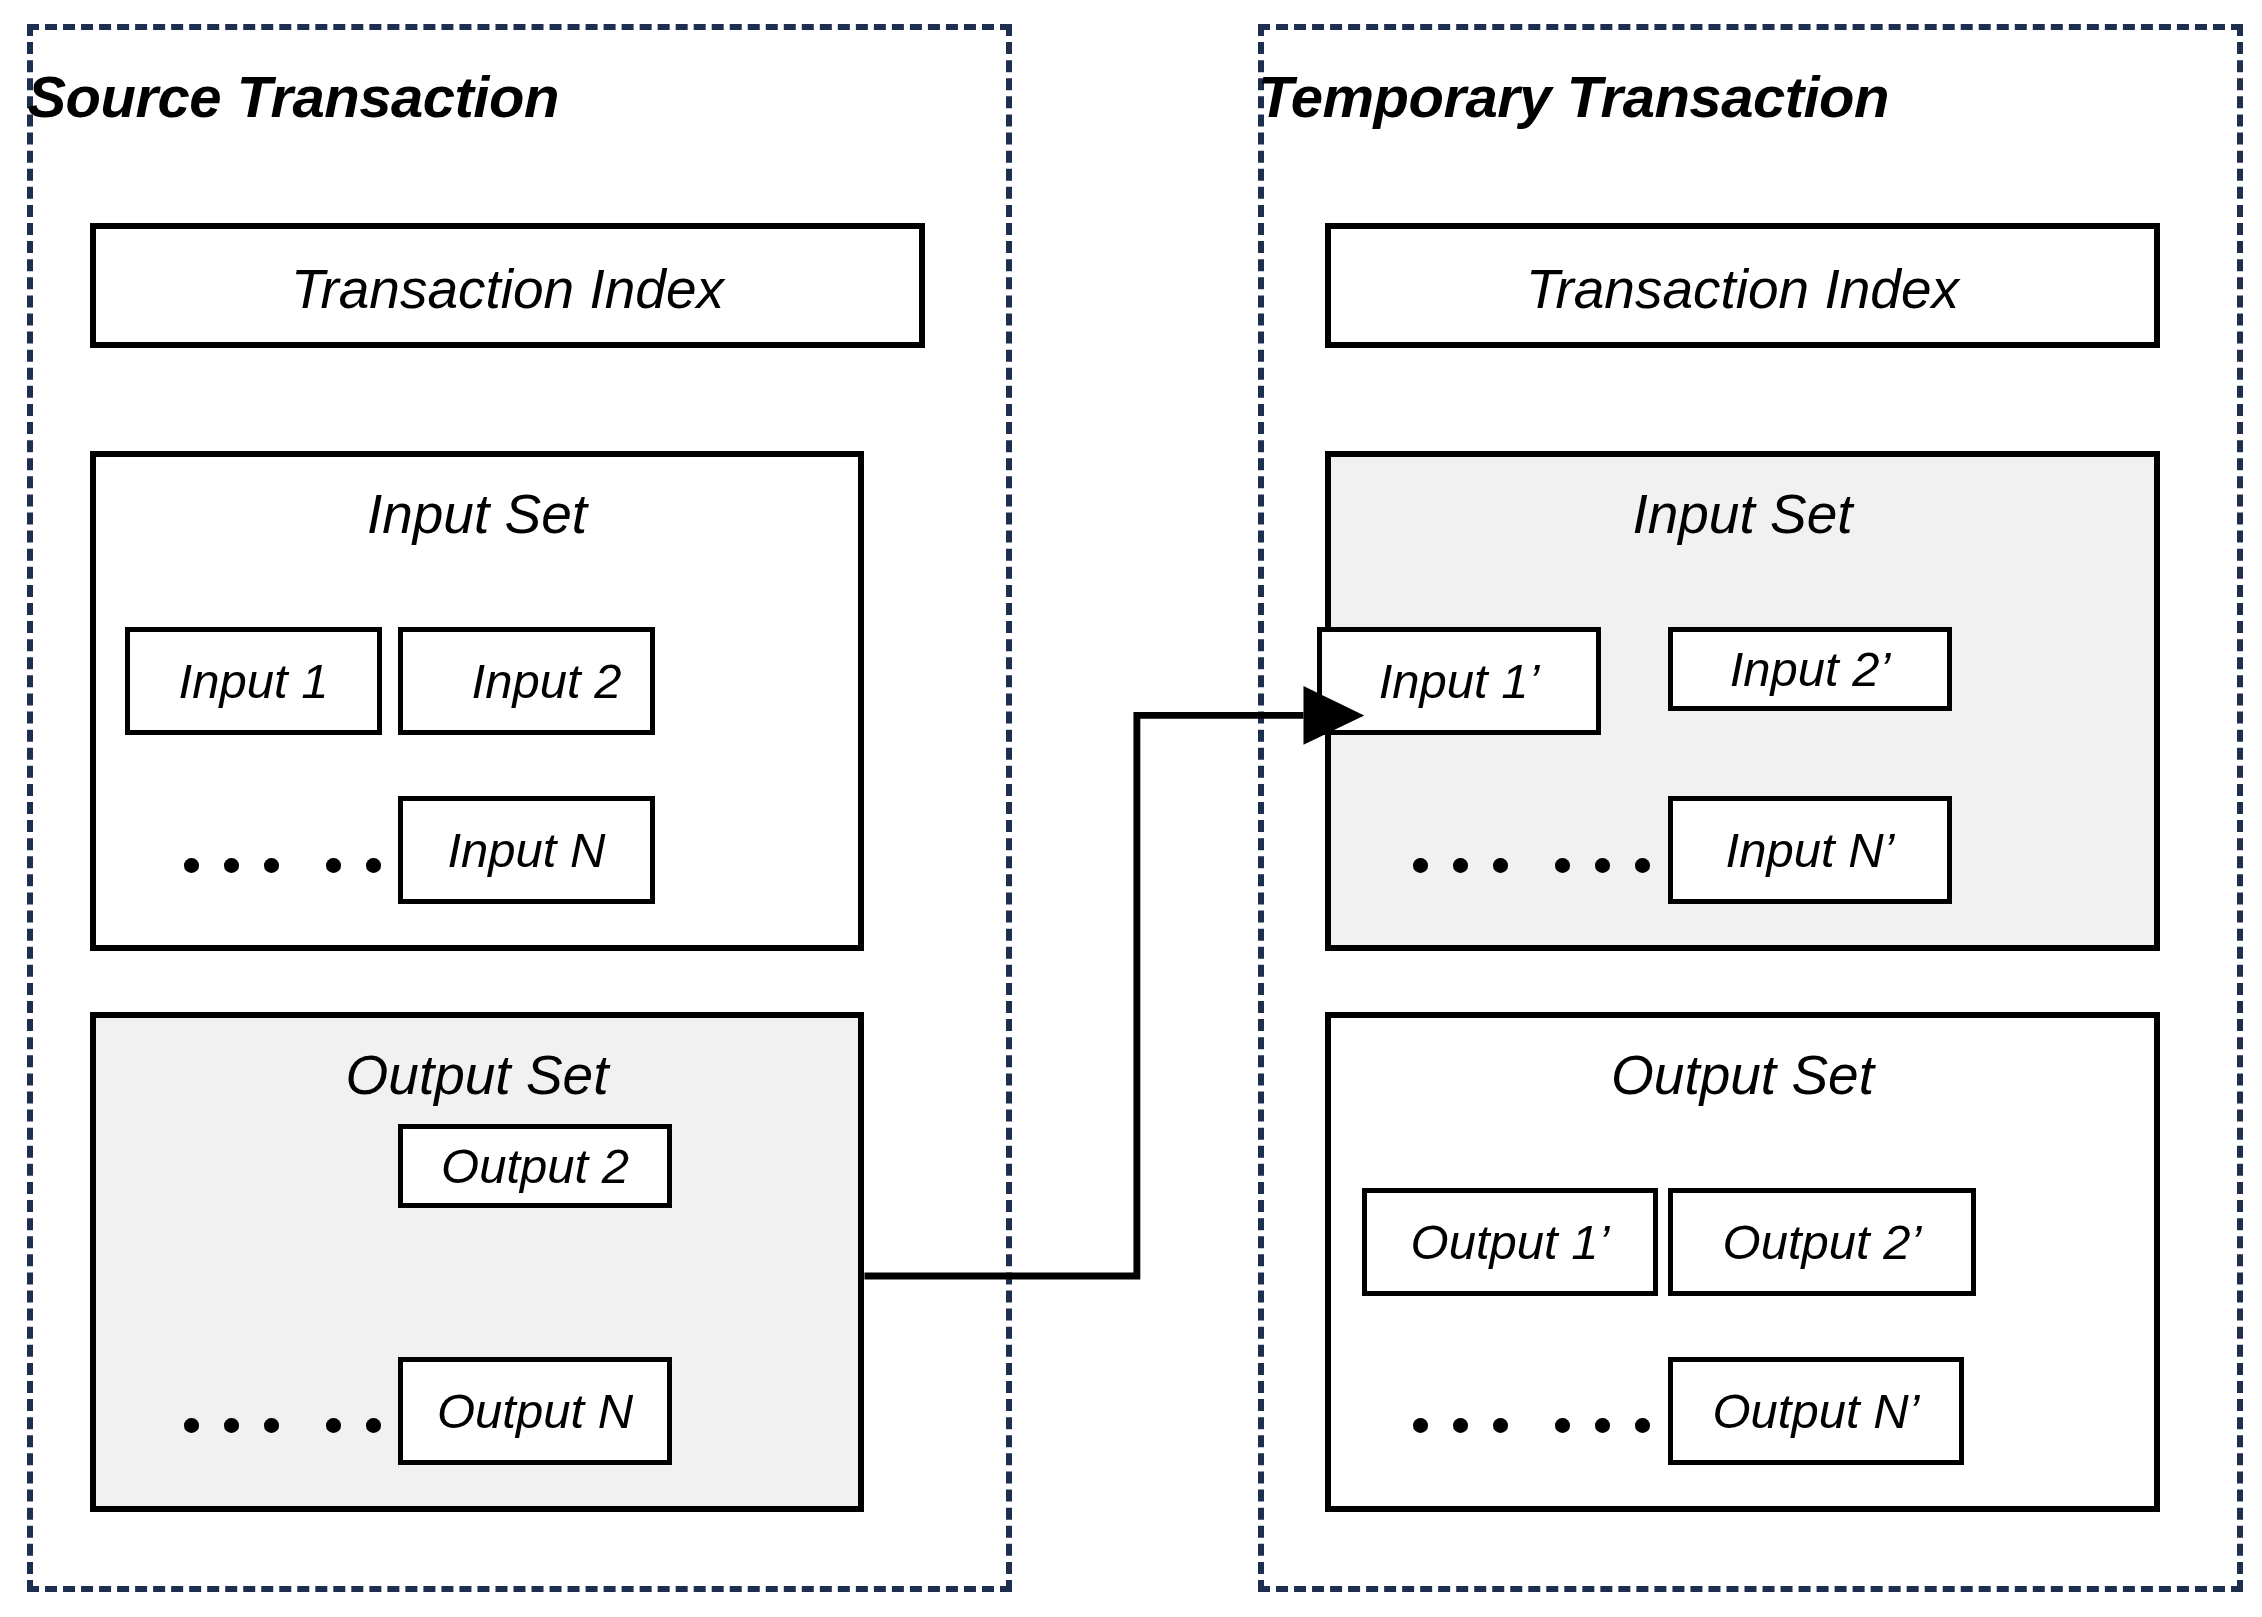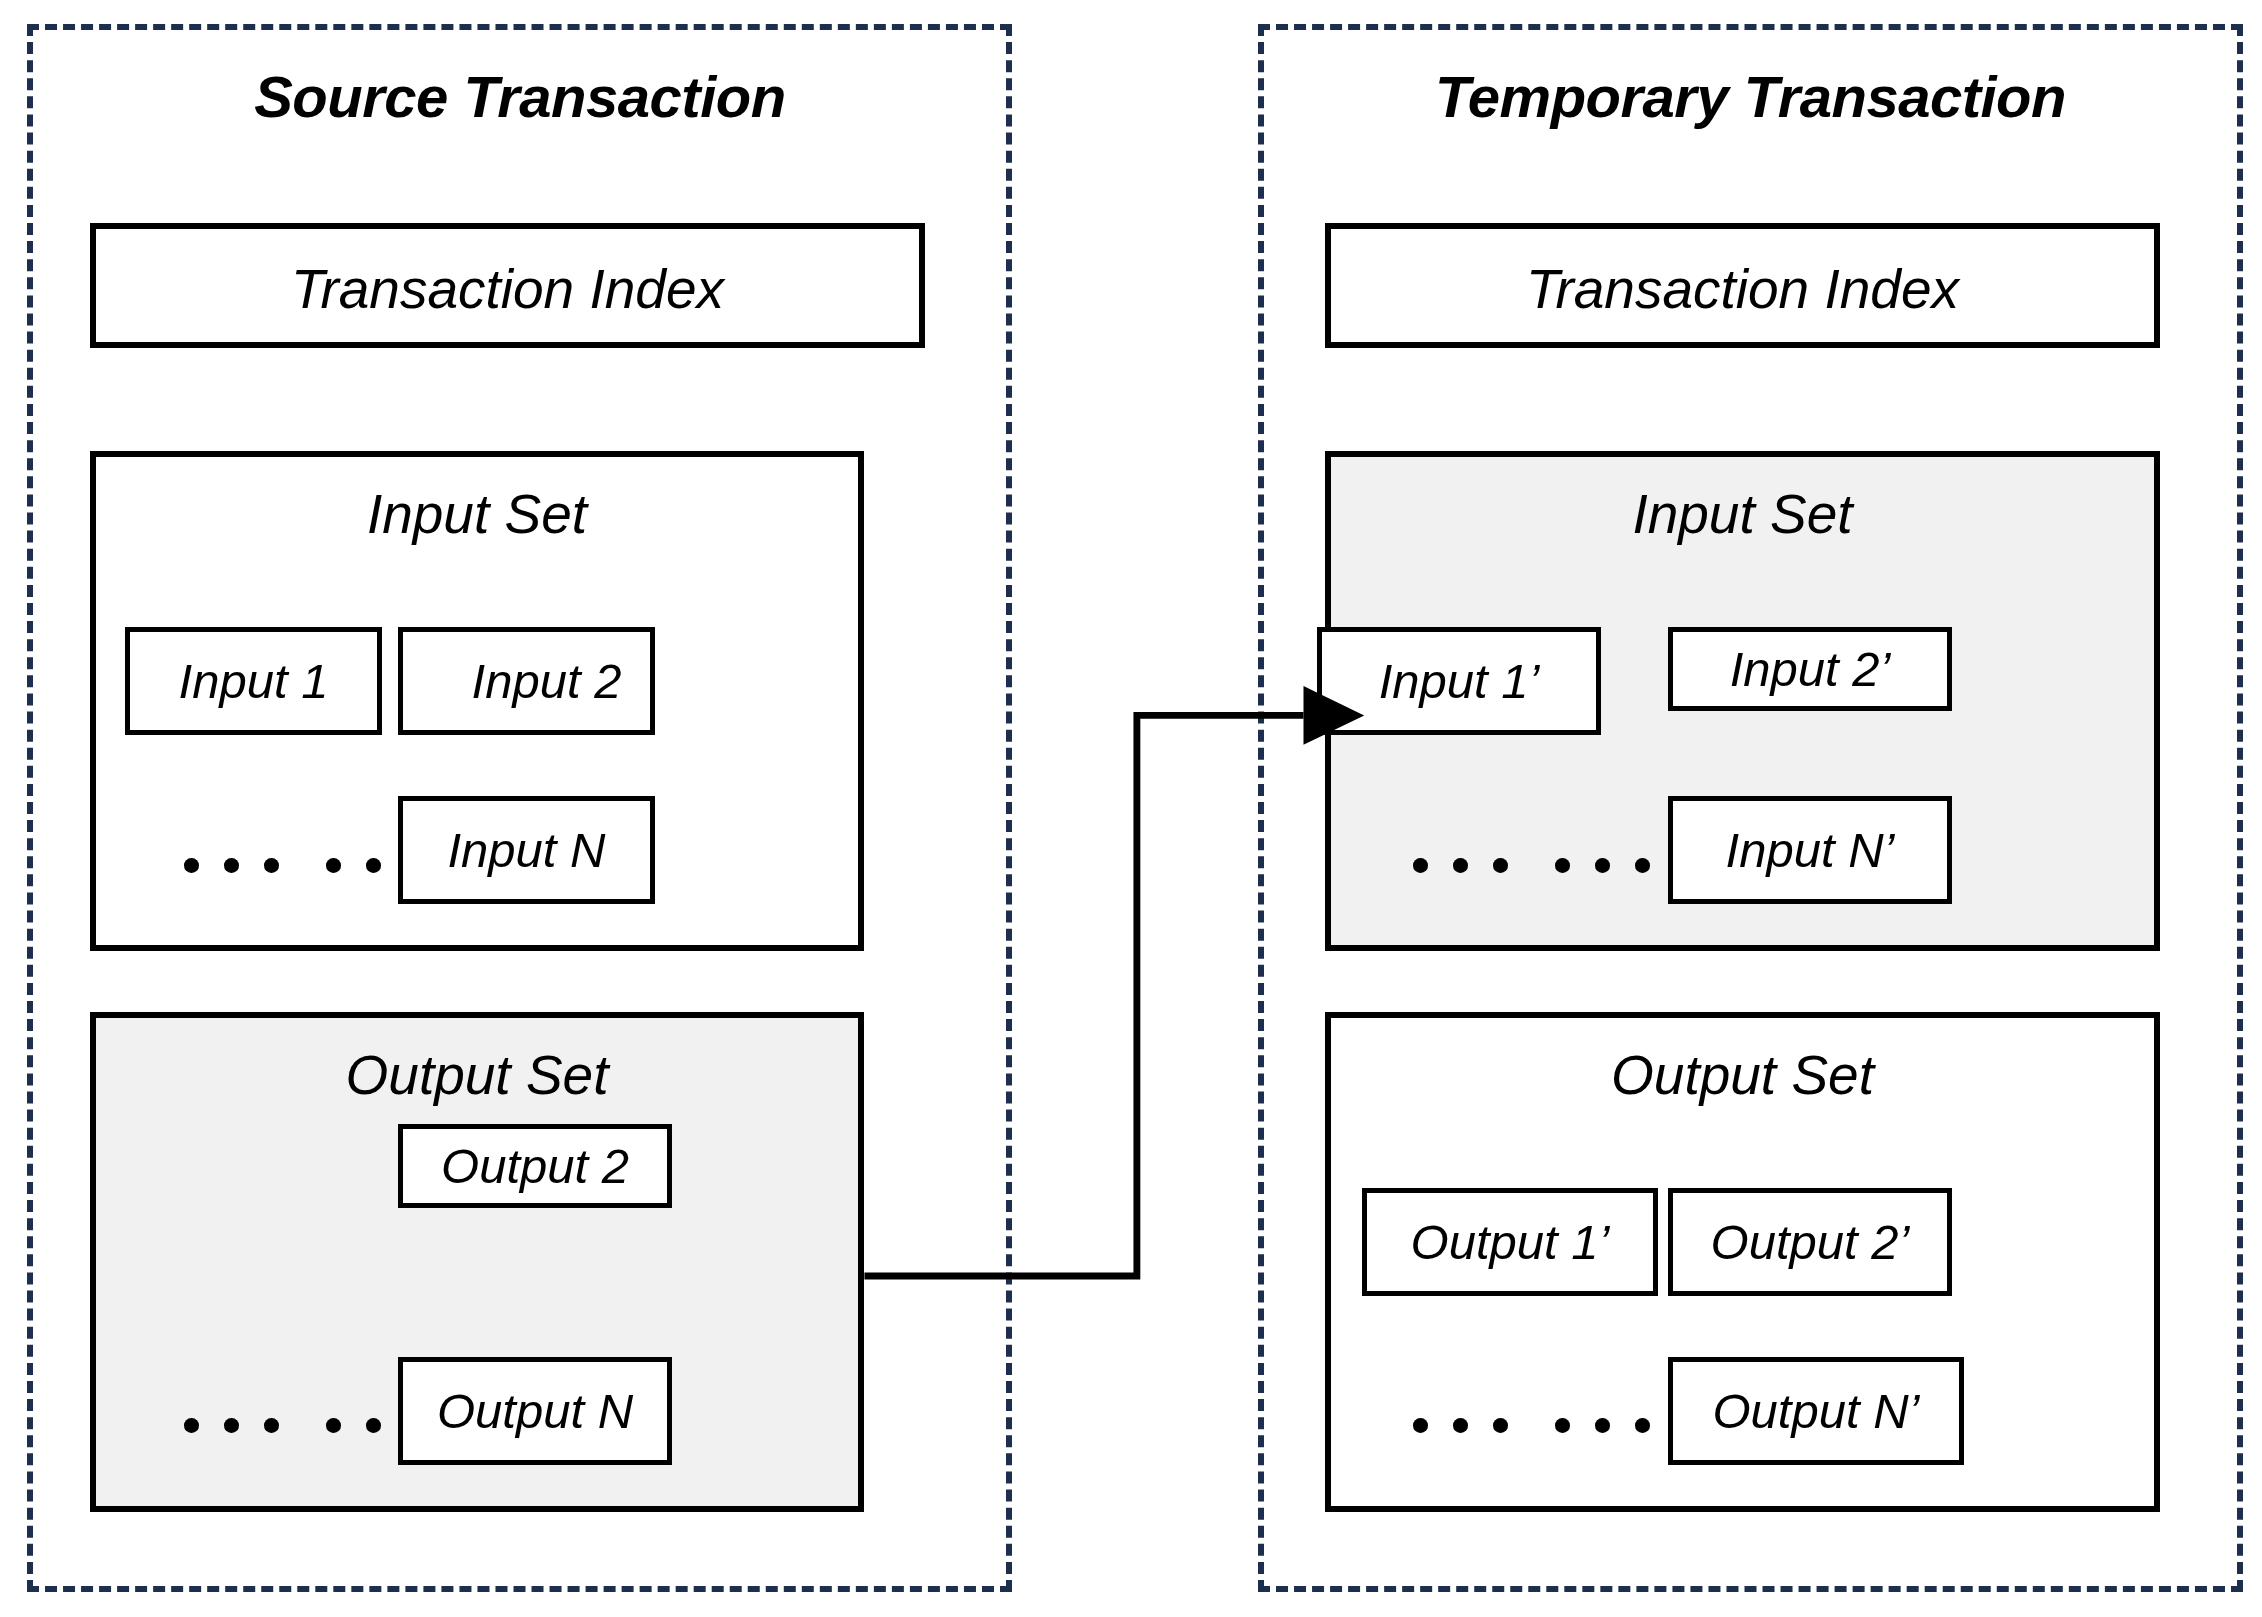--- a/index.html
+++ b/index.html
@@ -25,21 +25,20 @@
     border: 6.9px dashed #1E2E4F;
     background: transparent;
   }
   #panel-source   { left: 27.4px;   top: 23.5px; width: 985px; height: 1568px; }
   #panel-temp     { left: 1258px; top: 23.5px; width: 985px; height: 1568px; }
 
   .panel-title {
     position: absolute;
     left: 0;
     right: 0;
-    text-align: center;
     font-style: italic;
     font-weight: 700;
     font-size: 58px;
     font-stretch: condensed;
     letter-spacing: -0.5px;
     color: #000000;
     white-space: nowrap;
   }
 
   
@@ -168,21 +167,21 @@
     <span class="dot gap-before"></span>
       <span class="dot"></span>
       <span class="dot"></span>
   </div>
   <div class="chip" style="left:1668px; top:796px; width:284px; height:108px;">Input N’</div>
 
   <div class="box" style="left:1325px; top:1012px; width:835px; height:500px;">
     <div class="box-title" style="top:24.5px;">Output Set</div>
   </div>
   <div class="chip" style="left:1362px; top:1188px; width:296px; height:108px;">Output 1’</div>
-  <div class="chip" style="left:1668px; top:1188px; width:284px; height:108px;">Output 2’</div>
+  <div class="chip" style="left:1668px; top:1188px; width:308px; height:108px;">Output 2’</div>
   <div class="dots" style="left:1413px; top:1416px;">
     <span class="dot"></span>
       <span class="dot"></span>
       <span class="dot"></span>
     <span class="dot gap-before"></span>
       <span class="dot"></span>
       <span class="dot"></span>
   </div>
   <div class="chip" style="left:1668px; top:1357px; width:296px; height:108px;">Output N’</div>
 

